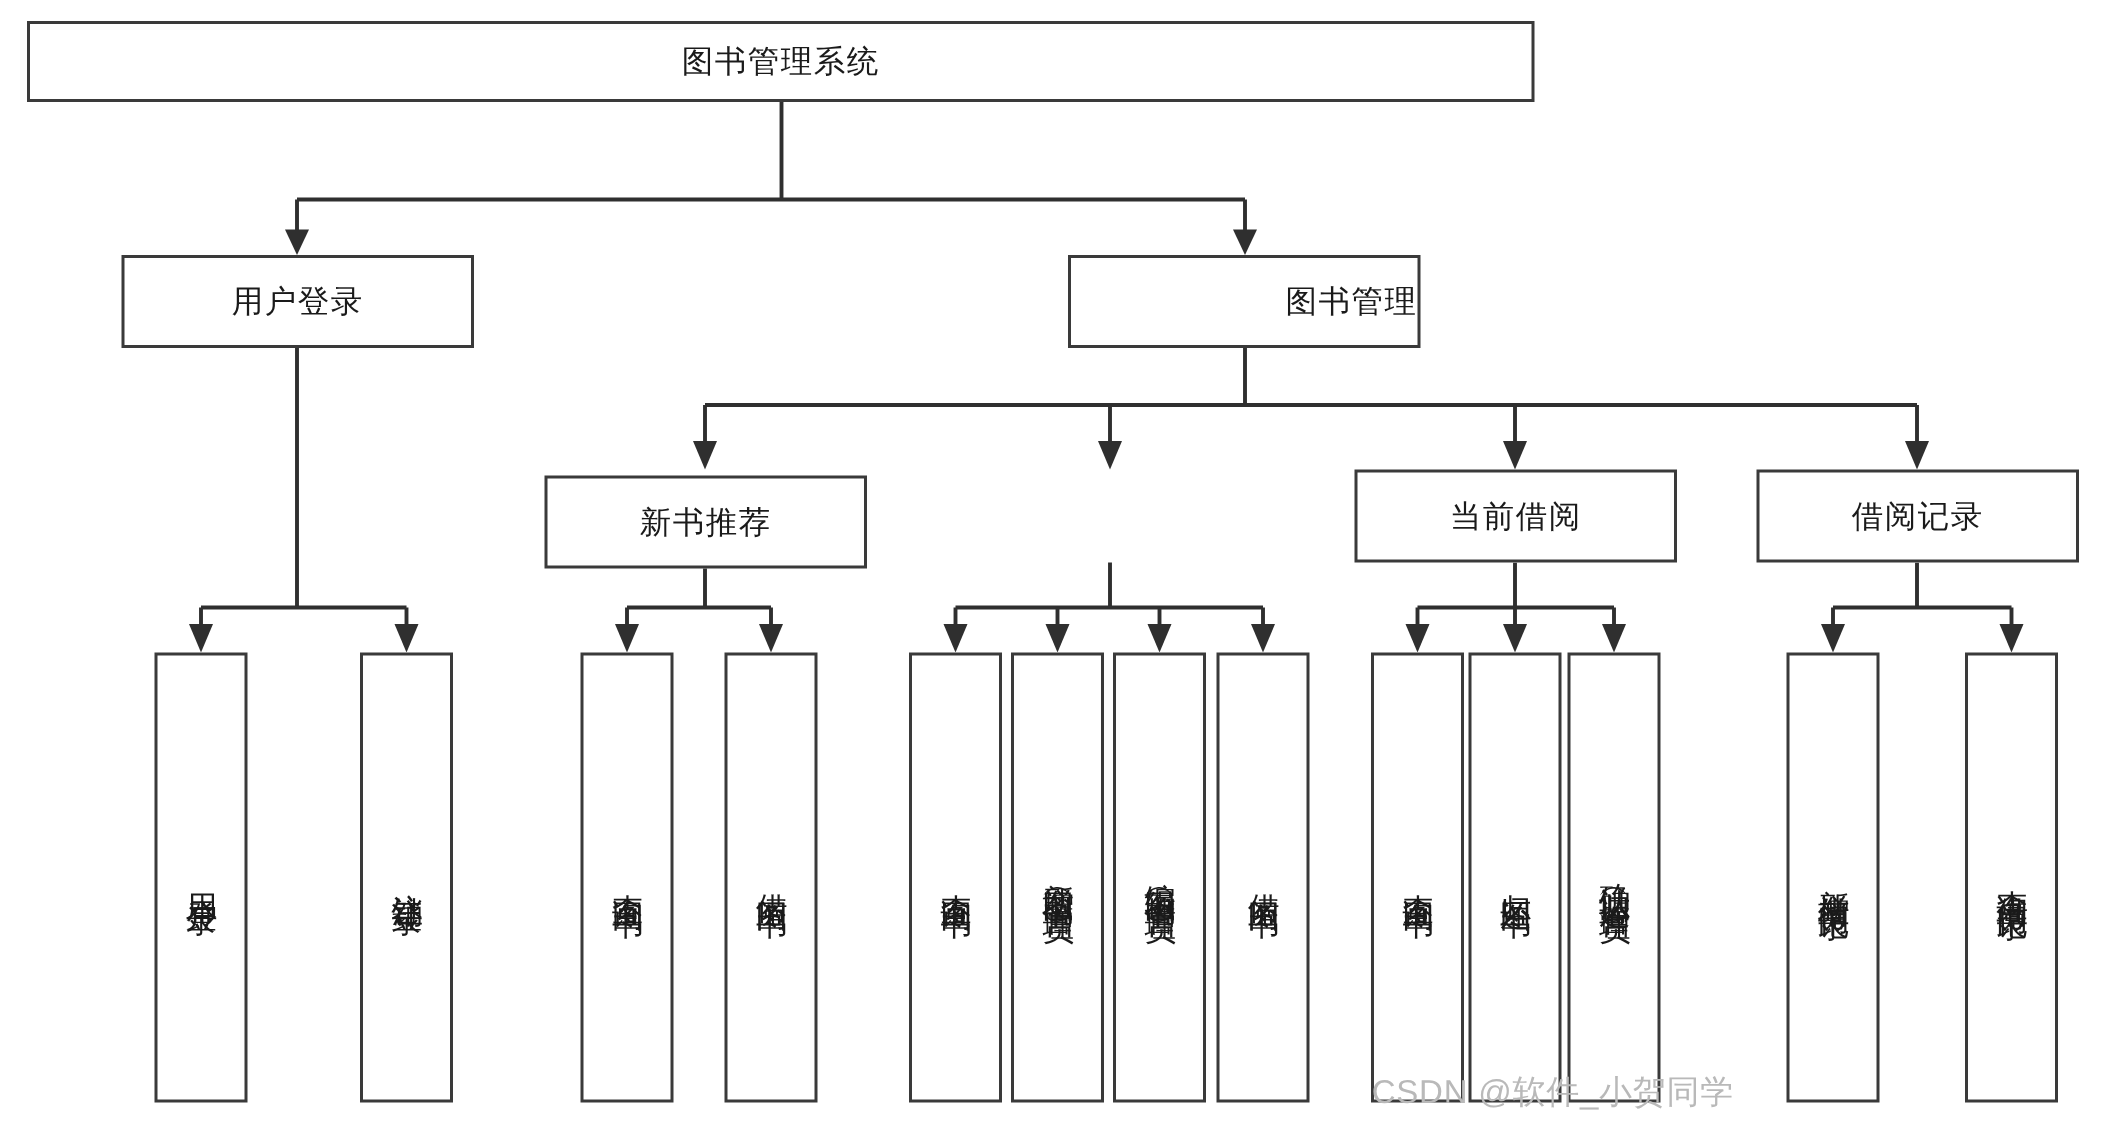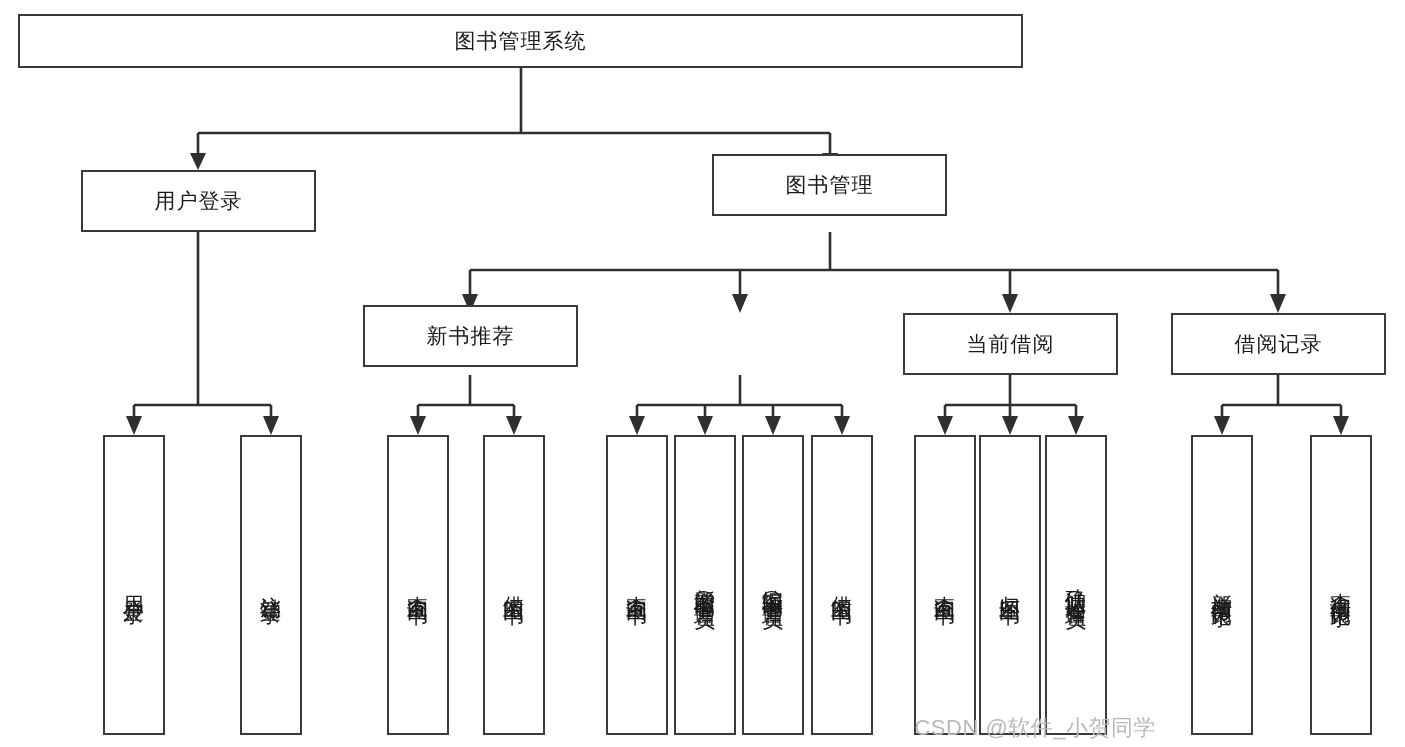--- a/index.html
+++ b/index.html
@@ -120,25 +120,25 @@
     <polygon points="1333,416 1349,416 1341,435"></polygon>
   </svg>
 
   <div class="node horiz" style="left:18px;top:14px;width:1005px;height:54px;">
     <span>图书管理系统</span>
   </div>
 
   <div class="node horiz" style="left:81px;top:170px;width:235px;height:62px;">
     <span>用户登录</span>
   </div>
-  <div class="node horiz" style="left:712px;top:154px;width:235px;height:62px;">
+  <div class="node horiz" style="left:712px;top:170px;width:235px;height:62px;justify-content:flex-end;">
     <span>图书管理</span>
   </div>
 
-  <div class="node horiz" style="left:363px;top:305px;width:215px;height:62px;">
+  <div class="node horiz" style="left:363px;top:317px;width:215px;height:62px;">
     <span>新书推荐</span>
   </div>
   <div class="node horiz" style="left:903px;top:313px;width:215px;height:62px;">
     <span>当前借阅</span>
   </div>
   <div class="node horiz" style="left:1171px;top:313px;width:215px;height:62px;">
     <span>借阅记录</span>
   </div>
 
   <div class="node vert" style="left:103px;top:435px;width:62px;height:300px;">

